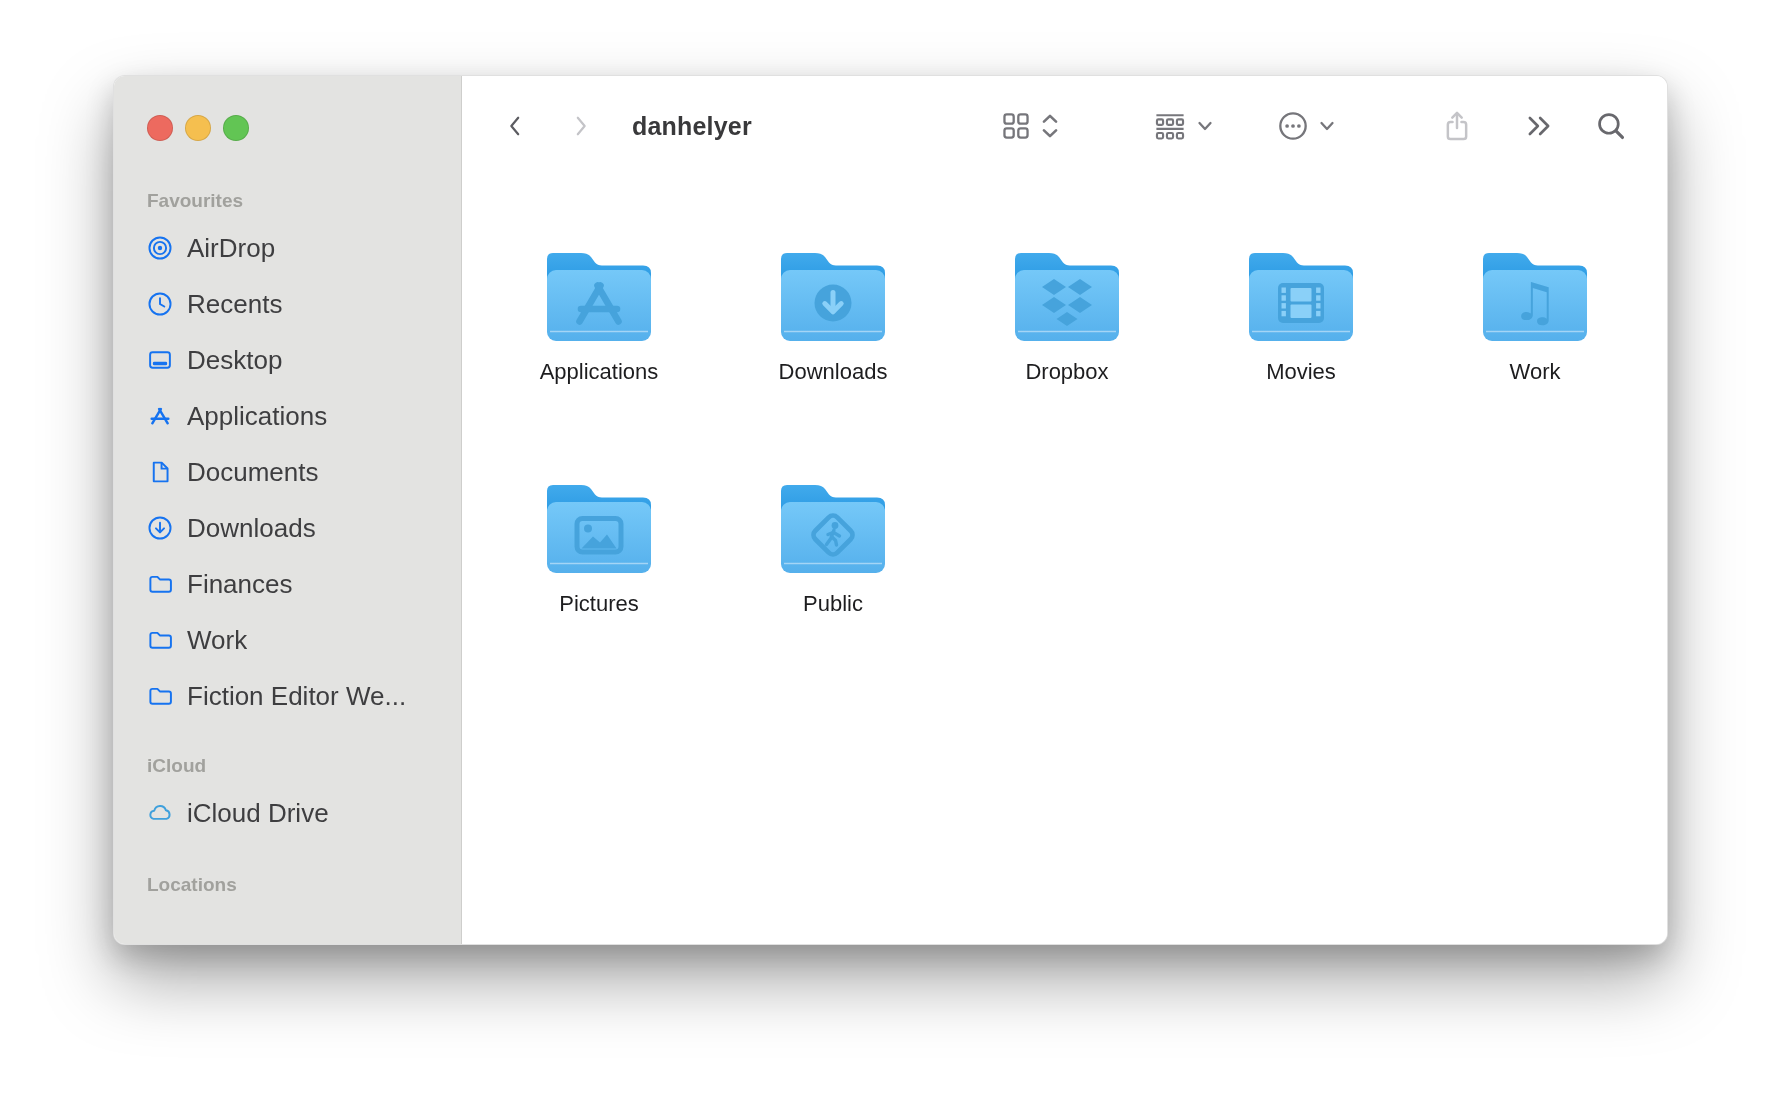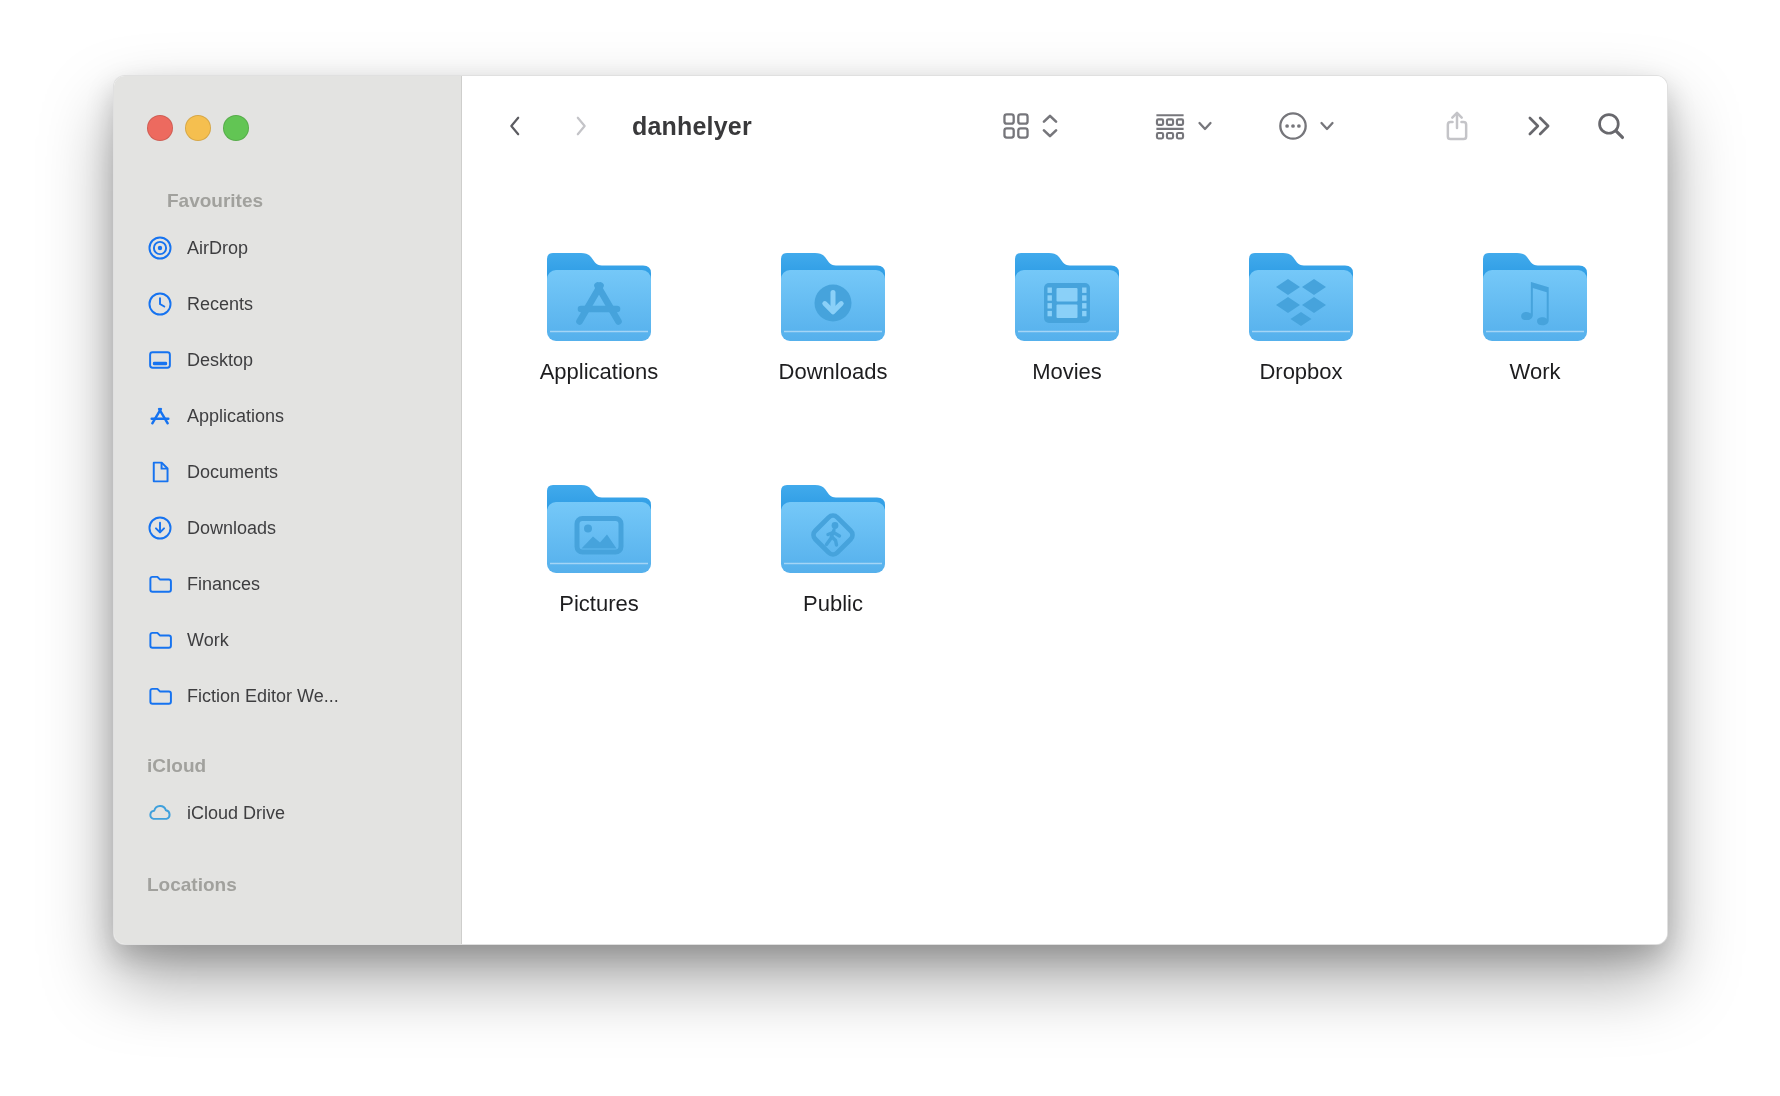--- a/index.html
+++ b/index.html
@@ -17,29 +17,29 @@
     width:348px; min-width:348px; height:100%; background:#e3e3e1;
     border-right:1px solid rgba(0,0,0,0.09); padding:39px 0 0 33px; overflow:hidden;
   }
   .traffic-lights{ display:flex; gap:12px; height:28px; }
   .tl{ width:26px; height:26px; border-radius:50%; border:1px solid rgba(0,0,0,0.12); cursor:default; }
   .tl.red{ background:#ed6a5f; } .tl.yellow{ background:#f5bf4f; } .tl.green{ background:#62c554; }
 
   .sb-section-title{
     font-size:19px; font-weight:700; color:#a1a19d; height:24px; line-height:24px;
   }
-  .sb-section-title.first{ margin-top:46px;margin-left:20px; }
+  .sb-section-title.first{ margin-top:46px; }
   .sb-items{ margin-top:7px; }
   .sb-item{
     display:flex; align-items:center; height:56px; gap:14px; cursor:default;
   }
   .sb-item .sb-icon{ width:26px; height:26px; display:flex; align-items:center; justify-content:center; flex:0 0 26px; }
   .sb-item .sb-icon svg{ width:26px; height:26px; }
   .sb-item .sb-label{
-    font-size:18px; color:#3e3e40; white-space:nowrap; overflow:hidden;
+    font-size:26px; color:#3e3e40; white-space:nowrap; overflow:hidden;
   }
   .sb-gap-icloud{ margin-top:30px; }
   .sb-gap-locations{ margin-top:32px; }
 
   
   .main{ flex:1; display:flex; flex-direction:column; background:#ffffff; min-width:0; }
 
   .toolbar{
     height:100px; display:flex; align-items:center; padding:0 40px 0 40px; flex:0 0 100px;text-align:right;
   }
@@ -301,20 +301,35 @@
     <path d="M10,36 V16 Q10,10 16,10 H44 Q51,10 54,14 L58,19.5 Q60.5,22.5 65,22.5 H106 Q114,22.5 114,30 V36 Z" fill="url(#fTab)"></path>
     <rect x="10" y="27" width="104" height="71" rx="9" fill="url(#fBody)"></rect>
     <path d="M13,88.5 h98" stroke="rgba(255,255,255,0.45)" stroke-width="1.6"></path>
     <circle cx="62" cy="60" r="18.5" fill="#46a3dc"></circle>
       <g fill="none" stroke="#8ad0f8" stroke-width="5" stroke-linecap="round" stroke-linejoin="round">
       <path d="M62,49.5 V68"></path>
                 <path d="M53.8,60.6 L62,68.8 L70.2,60.6"></path>
               </g>
   </svg>
             <div class="folder-name">Downloads</div>
+          </div>
+          <div class="folder-cell">
+            <svg class="folder" viewBox="0 0 124 104">
+    <path d="M10,36 V16 Q10,10 16,10 H44 Q51,10 54,14 L58,19.5 Q60.5,22.5 65,22.5 H106 Q114,22.5 114,30 V36 Z" fill="url(#fTab)"></path>
+    <rect x="10" y="27" width="104" height="71" rx="9" fill="url(#fBody)"></rect>
+    <path d="M13,88.5 h98" stroke="rgba(255,255,255,0.45)" stroke-width="1.6"></path>
+    <g fill="#46a3dc">
+      <path d="M49,36 l12,8 -12,8 -12,-8 z"></path>
+                <path d="M75,36 l12,8 -12,8 -12,-8 z"></path>
+      <path d="M49,54 l12,8 -12,8 -12,-8 z"></path>
+                <path d="M75,54 l12,8 -12,8 -12,-8 z"></path>
+      <path d="M62,69 l10.5,7 -10.5,7 -10.5,-7 z"></path>
+              </g>
+  </svg>
+            <div class="folder-name">Dropbox</div>
           </div>
           <div class="folder-cell">
             <svg class="folder" viewBox="0 0 124 104">
     <path d="M10,36 V16 Q10,10 16,10 H44 Q51,10 54,14 L58,19.5 Q60.5,22.5 65,22.5 H106 Q114,22.5 114,30 V36 Z" fill="url(#fTab)"></path>
     <rect x="10" y="27" width="104" height="71" rx="9" fill="url(#fBody)"></rect>
     <path d="M13,88.5 h98" stroke="rgba(255,255,255,0.45)" stroke-width="1.6"></path>
     <path d="M44,40 h36 a5,5 0 0 1 5,5 v30 a5,5 0 0 1 -5,5 h-36 a5,5 0 0 1 -5,-5 v-30 a5,5 0 0 1 5,-5 z" fill="#46a3dc"></path>
       <rect x="51.5" y="45" width="21" height="13.5" rx="1" fill="#8ad0f8"></rect>
       <rect x="51.5" y="61.5" width="21" height="13.5" rx="1" fill="#8ad0f8"></rect>
       <g fill="#8ad0f8">
@@ -328,35 +343,20 @@
                 <rect x="77.1" y="67.9" width="4.4" height="5.4"></rect>
               </g>
   </svg>
             <div class="folder-name">Movies</div>
           </div>
           <div class="folder-cell">
             <svg class="folder" viewBox="0 0 124 104">
     <path d="M10,36 V16 Q10,10 16,10 H44 Q51,10 54,14 L58,19.5 Q60.5,22.5 65,22.5 H106 Q114,22.5 114,30 V36 Z" fill="url(#fTab)"></path>
     <rect x="10" y="27" width="104" height="71" rx="9" fill="url(#fBody)"></rect>
     <path d="M13,88.5 h98" stroke="rgba(255,255,255,0.45)" stroke-width="1.6"></path>
-    <g fill="#46a3dc">
-      <path d="M49,36 l12,8 -12,8 -12,-8 z"></path>
-                <path d="M75,36 l12,8 -12,8 -12,-8 z"></path>
-      <path d="M49,54 l12,8 -12,8 -12,-8 z"></path>
-                <path d="M75,54 l12,8 -12,8 -12,-8 z"></path>
-      <path d="M62,69 l10.5,7 -10.5,7 -10.5,-7 z"></path>
-              </g>
-  </svg>
-            <div class="folder-name">Dropbox</div>
-          </div>
-          <div class="folder-cell">
-            <svg class="folder" viewBox="0 0 124 104">
-    <path d="M10,36 V16 Q10,10 16,10 H44 Q51,10 54,14 L58,19.5 Q60.5,22.5 65,22.5 H106 Q114,22.5 114,30 V36 Z" fill="url(#fTab)"></path>
-    <rect x="10" y="27" width="104" height="71" rx="9" fill="url(#fBody)"></rect>
-    <path d="M13,88.5 h98" stroke="rgba(255,255,255,0.45)" stroke-width="1.6"></path>
     <text x="62" y="77" font-size="52" fill="#46a3dc" text-anchor="middle" font-family="DejaVu Sans, sans-serif">♫</text>
   </svg>
             <div class="folder-name">Work</div>
           </div>
           <div class="folder-cell">
             <svg class="folder" viewBox="0 0 124 104">
     <path d="M10,36 V16 Q10,10 16,10 H44 Q51,10 54,14 L58,19.5 Q60.5,22.5 65,22.5 H106 Q114,22.5 114,30 V36 Z" fill="url(#fTab)"></path>
     <rect x="10" y="27" width="104" height="71" rx="9" fill="url(#fBody)"></rect>
     <path d="M13,88.5 h98" stroke="rgba(255,255,255,0.45)" stroke-width="1.6"></path>
     <rect x="40" y="43.5" width="44" height="33.5" rx="5.5" fill="none" stroke="#46a3dc" stroke-width="5"></rect>

